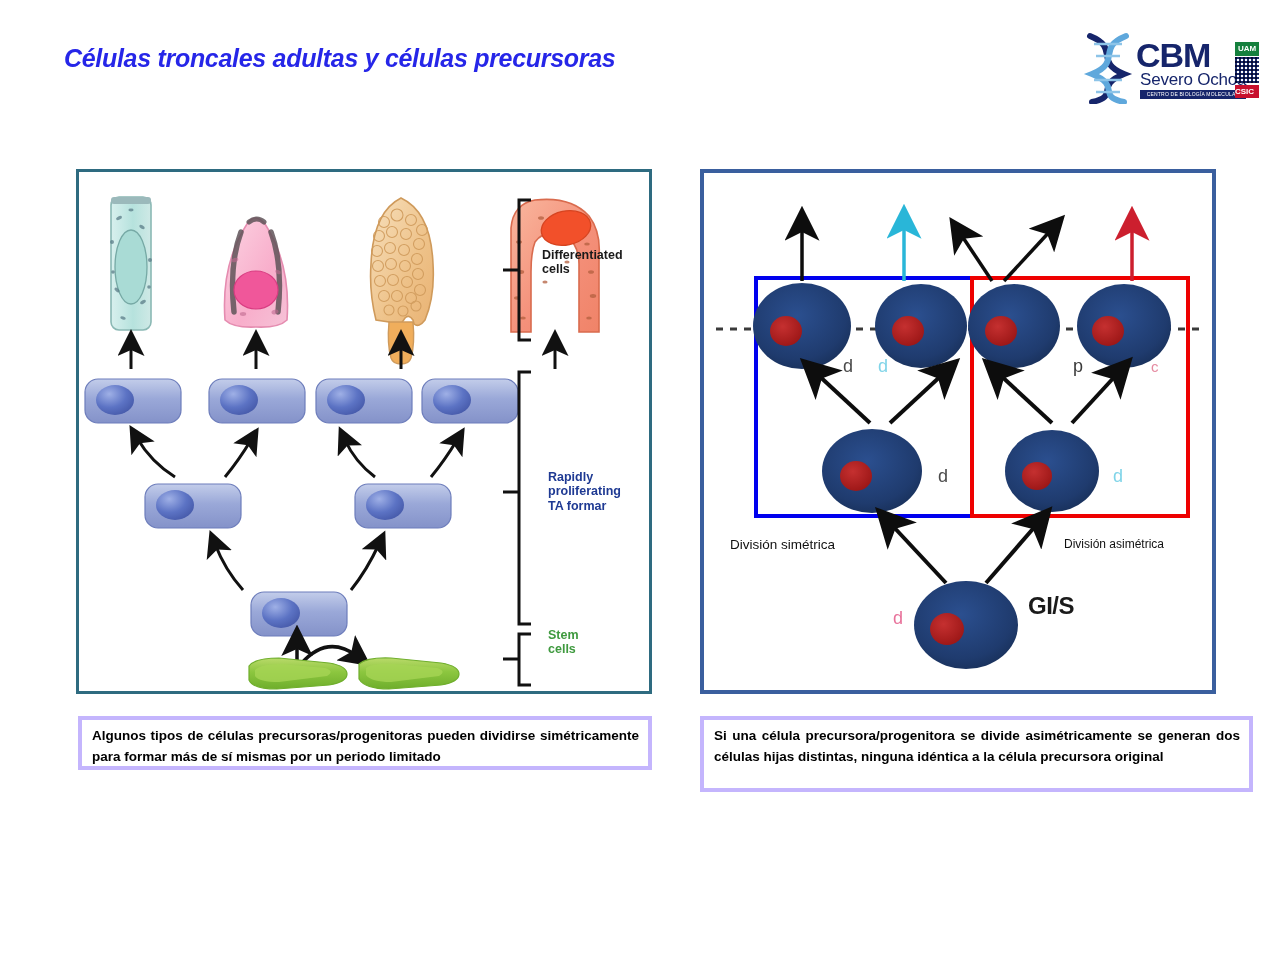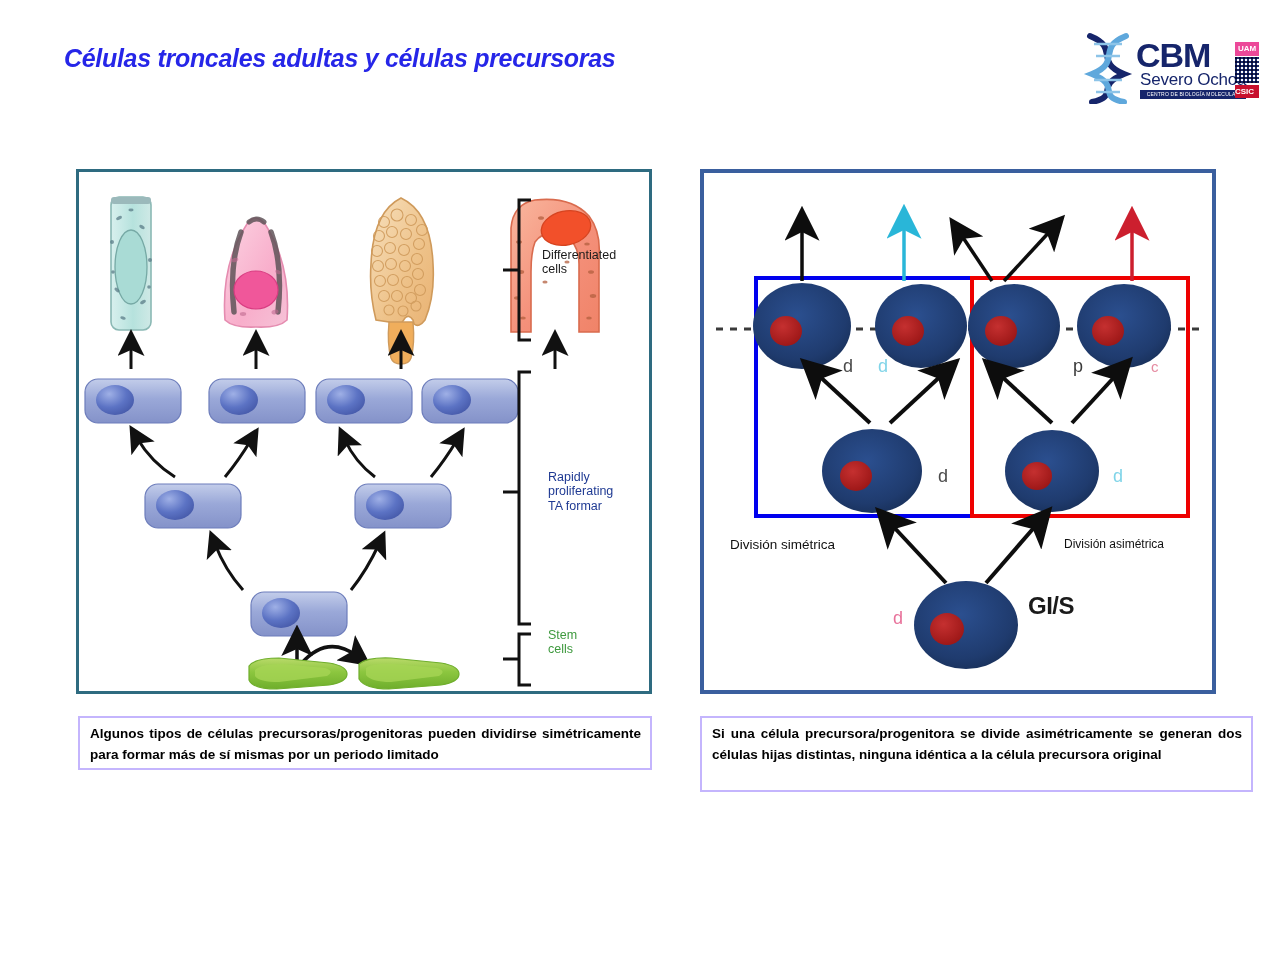--- a/index.html
+++ b/index.html
@@ -76,21 +76,21 @@
     line-height: 9px;
     overflow: hidden;
     white-space: nowrap;
   }
   #logo .uam-badge {
     position: absolute;
     left: 155px;
     top: 12px;
     width: 24px;
     height: 14px;
-    background: #ec4899;
+    background: #15803d;
     color: #ffffff;
     font-size: 8px;
     font-weight: bold;
     text-align: center;
     line-height: 14px;
   }
   #logo .qr-block {
     position: absolute;
     left: 155px;
     top: 27px;
@@ -133,21 +133,21 @@
     top: 169px;
     width: 516px;
     height: 525px;
     border: 4px solid #3a5f9e;
   }
 
   
   .caption {
     position: absolute;
     box-sizing: border-box;
-    border: 2px solid #c4b5fd;
+    border: 4px solid #c4b5fd;
     background: #ffffff;
     font-size: 13.5px;
     font-weight: bold;
     color: #000000;
     text-align: justify;
     text-align-last: left;
     line-height: 1.55;
     padding: 6px 9px 6px 10px;
   }
   #caption-left {
@@ -160,21 +160,21 @@
     left: 700px;
     top: 716px;
     width: 553px;
     height: 76px;
   }
 
   
   .fig-label {
     position: absolute;
     font-size: 12.5px;
-    font-weight: normal;
+    font-weight: bold;
     line-height: 1.15;
     font-family: "Liberation Sans", sans-serif;
   }
   #label-differentiated { left: 542px; top: 248px; color: #1a1a1a; }
   #label-ta             { left: 548px; top: 470px; color: #1f3a93; }
   #label-stem           { left: 548px; top: 628px; color: #3f9a3f; }
 
   
   .rp-text {
     position: absolute;

